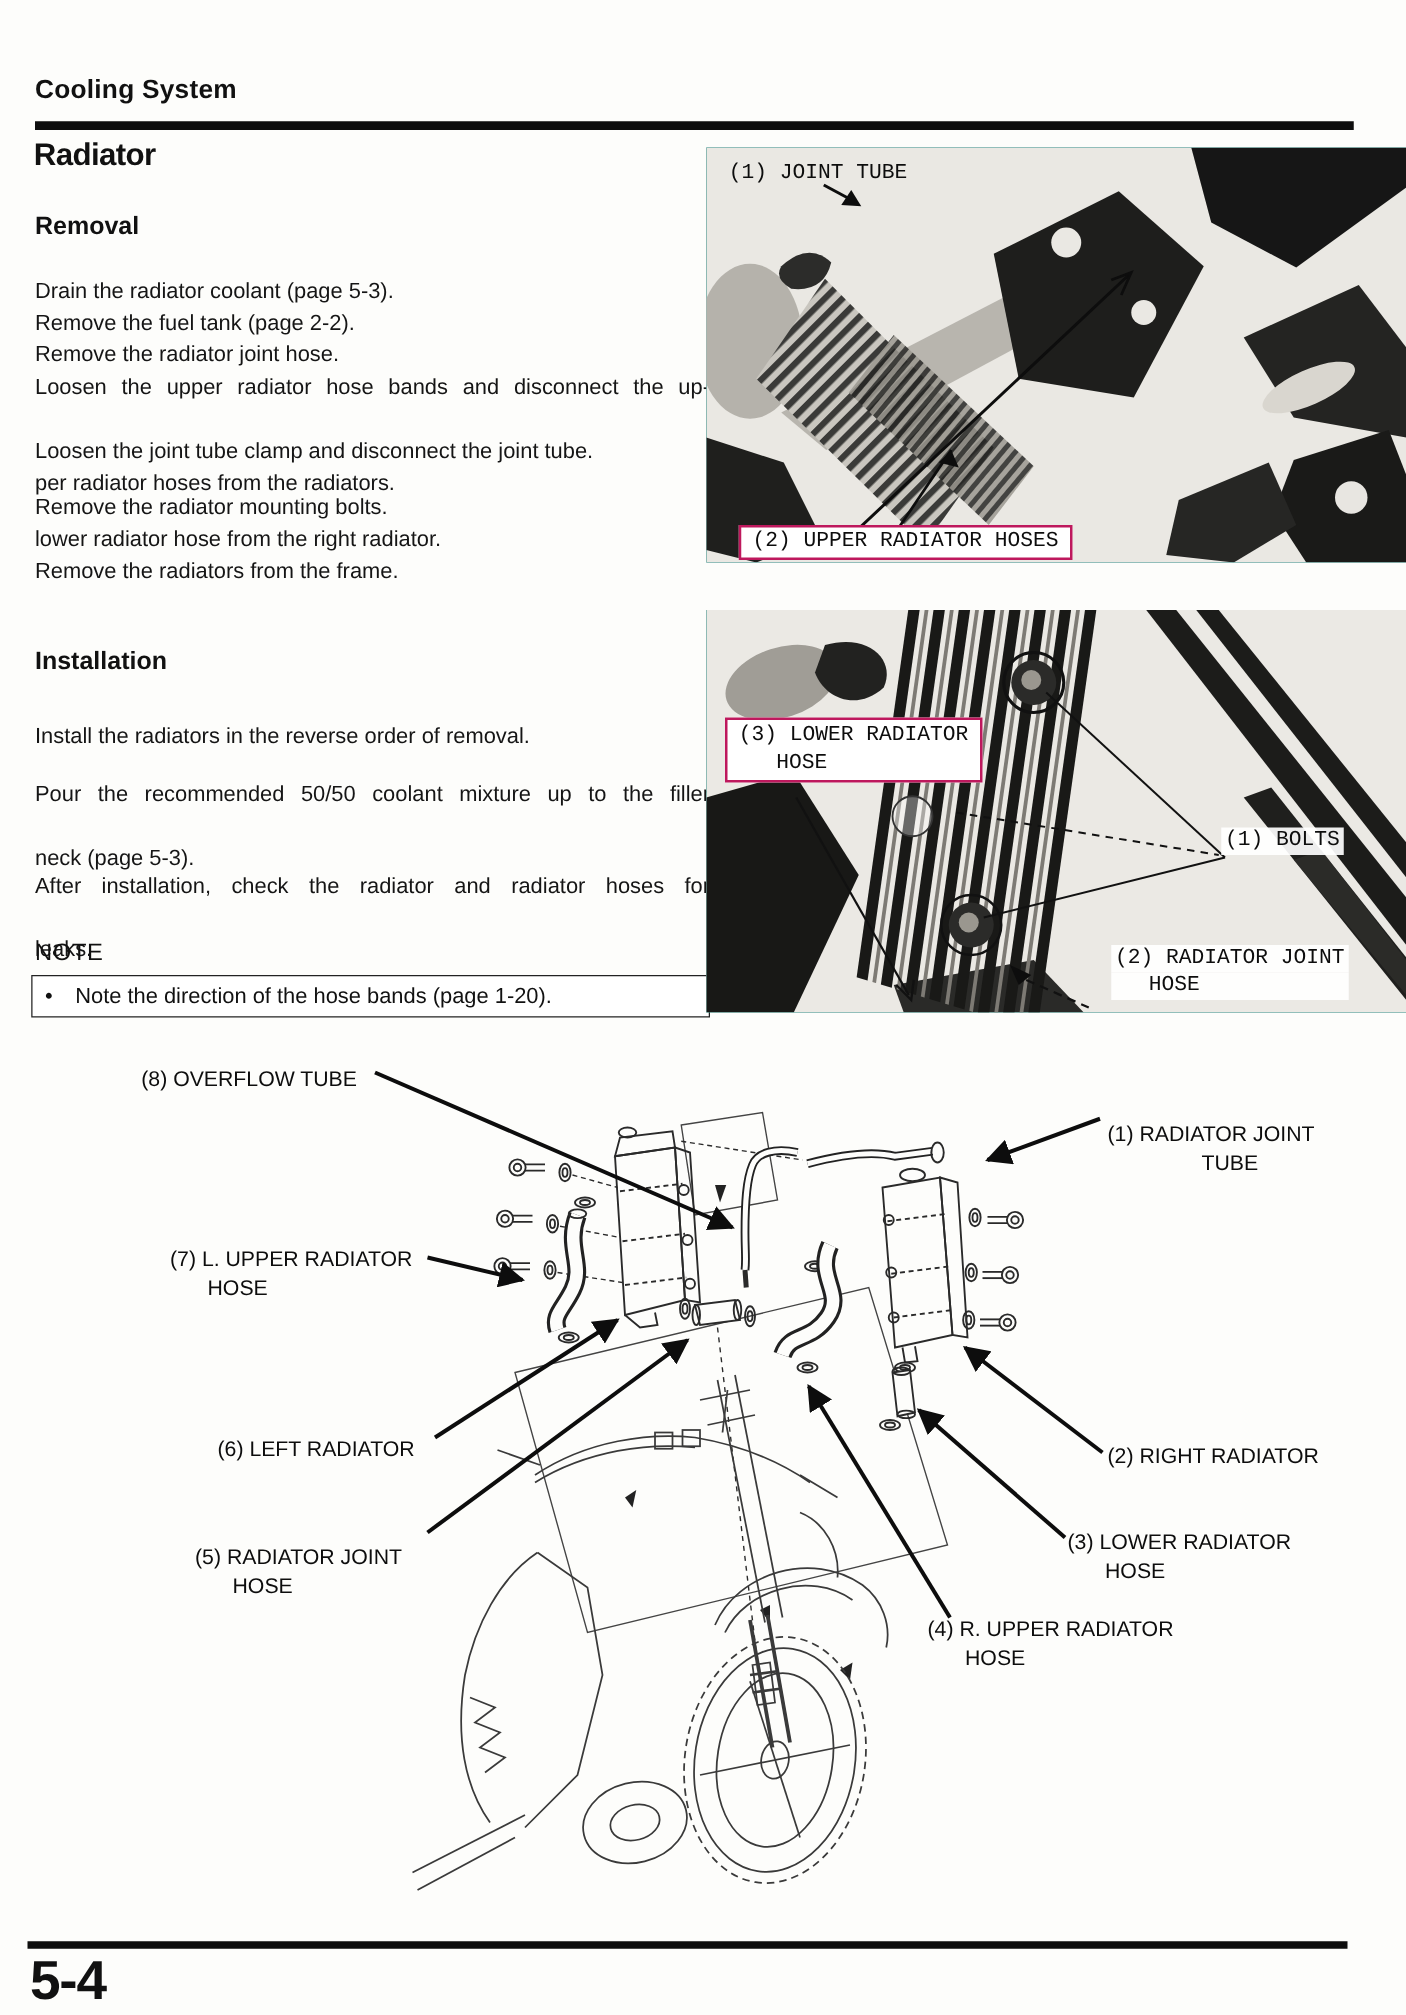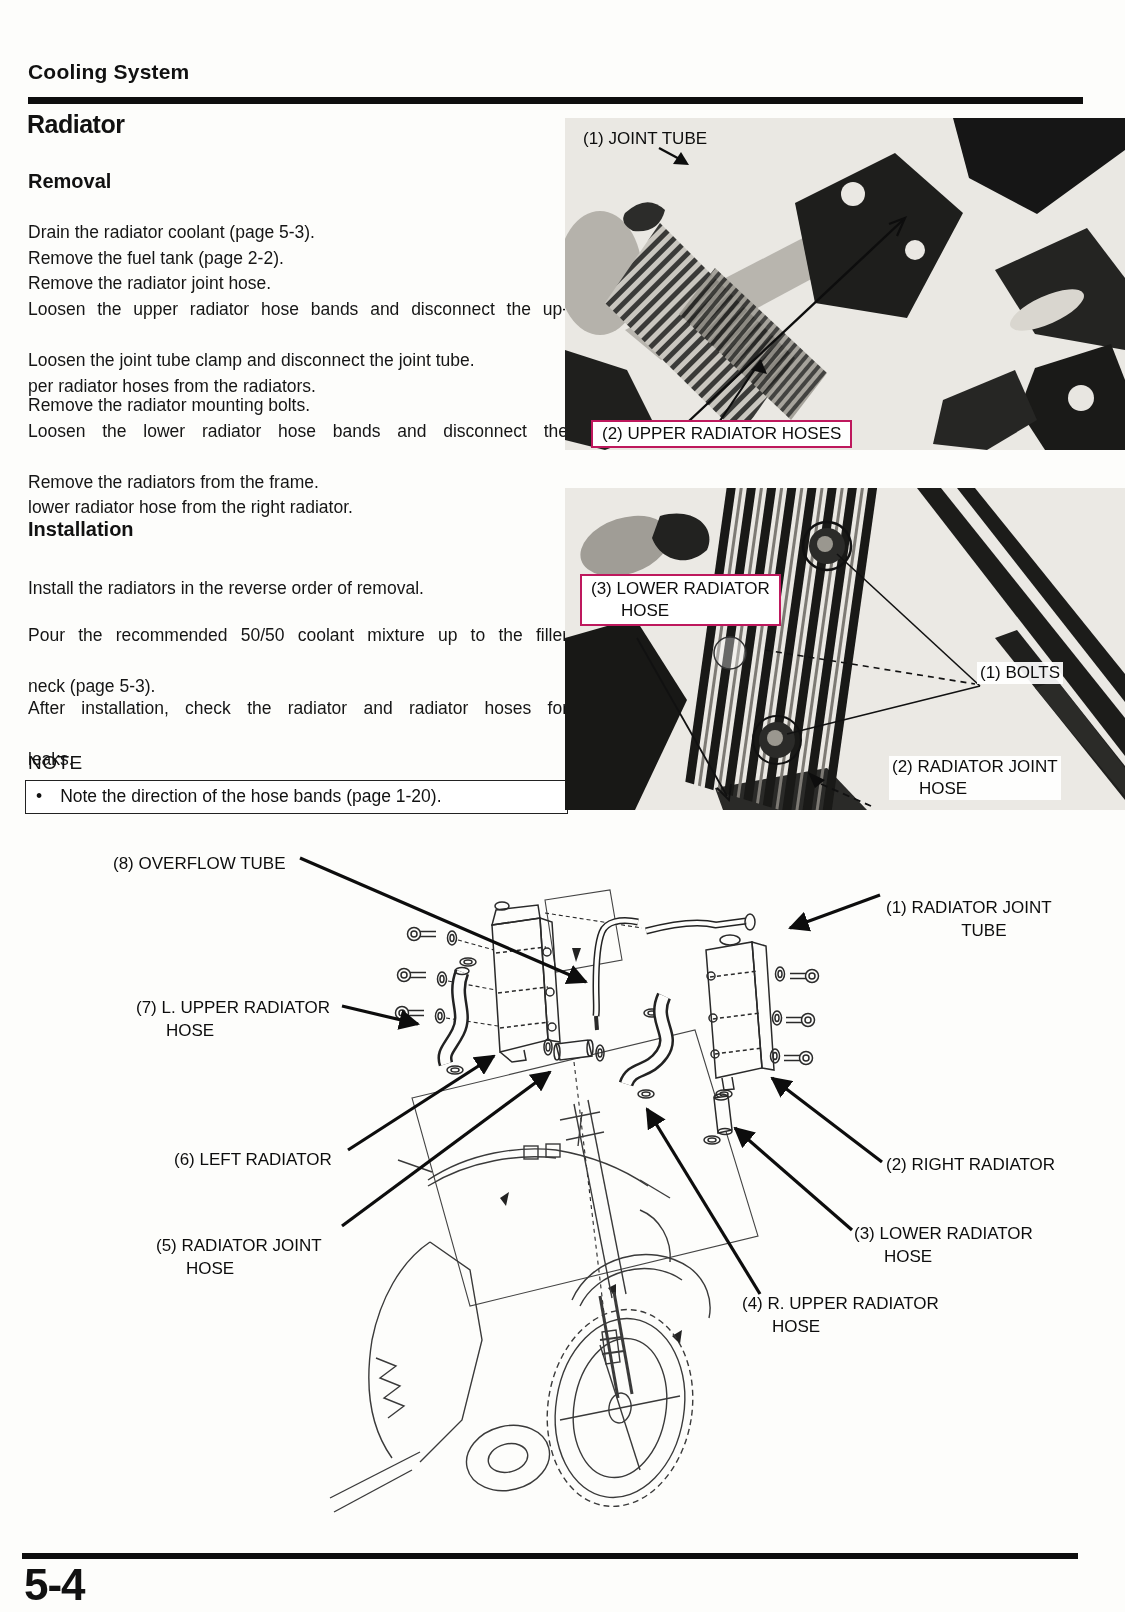--- a/index.html
+++ b/index.html
@@ -14,21 +14,21 @@
   .hdr{position:absolute;left:28px;top:60px;font-size:21px;font-weight:bold;letter-spacing:.2px;}
   .title{position:absolute;left:27px;top:110px;font-size:25px;font-weight:bold;letter-spacing:-.5px;text-align:center;}
   .subhead{position:absolute;left:28px;font-size:20px;font-weight:bold;}
   .col{position:absolute;left:28px;width:540px;}
   .line{font-size:17.5px;line-height:25.6px;color:#151515;}
   .line.j{text-align:justify;}
   .line.j::after{content:"";display:inline-block;width:100%;height:0;}
   .notehead{position:absolute;left:28px;top:752px;font-size:19px;letter-spacing:.5px;}
   .notebox{position:absolute;left:25px;top:780px;width:525px;border:1.5px solid #222;background:#fff;
     padding:5px 6px 6px 10px;font-size:17.5px;display:flex;gap:18px;}
-  .photo{position:absolute;background:#0f766e;overflow:hidden;}
+  .photo{position:absolute;background:#0f766e;overflow:hidden;font-family:Liberation Mono, monospace;}
   .plabel{position:absolute;font-size:17px;line-height:22px;color:#0d0d0d;white-space:nowrap;}
   .wbg{background:rgba(255,255,255,.92);padding:0 3px;}
   .lblbox{position:absolute;border:2px solid #be185d;background:#fff;font-size:17px;line-height:22px;
     color:#0d0d0d;white-space:nowrap;}
   .ind{padding-left:30px;}
   .dlabel{position:absolute;font-size:17px;line-height:23px;color:#0d0d0d;white-space:nowrap;}
   .footerpg{position:absolute;left:24px;top:1560px;font-size:44px;font-weight:bold;letter-spacing:-1px;}
   svg{display:block;}
 </style>
 </head>
@@ -45,23 +45,22 @@
   <div class="col" style="top:220px;">
     <div class="line">Drain the radiator coolant (page 5-3).</div>
     <div class="line">Remove the fuel tank (page 2-2).</div>
     <div class="line">Remove the radiator joint hose.</div>
     <div class="line j">Loosen the upper radiator hose bands and disconnect the up-</div>
     <div class="line">Loosen the joint tube clamp and disconnect the joint tube.</div>
     <div class="line">per radiator hoses from the radiators.</div>
   </div>
   <div class="col" style="top:393px;">
     <div class="line">Remove the radiator mounting bolts.</div>
-    <div class="line j">Loosen the lower radiator hose bands and disconnect the</div>
+    <div class="line">lower radiator hose from the right radiator.</div>
     <div class="line">Remove the radiators from the frame.</div>
-    <div class="line">lower radiator hose from the right radiator.</div>
   </div>
 
   <div class="subhead" style="top:518px;">Installation</div>
   <div class="col" style="top:576px;">
     <div class="line">Install the radiators in the reverse order of removal.</div>
   </div>
   <div class="col" style="top:623px;">
     <div class="line j">Pour the recommended 50/50 coolant mixture up to the filler</div>
     <div class="line">neck (page 5-3).</div>
   </div>

